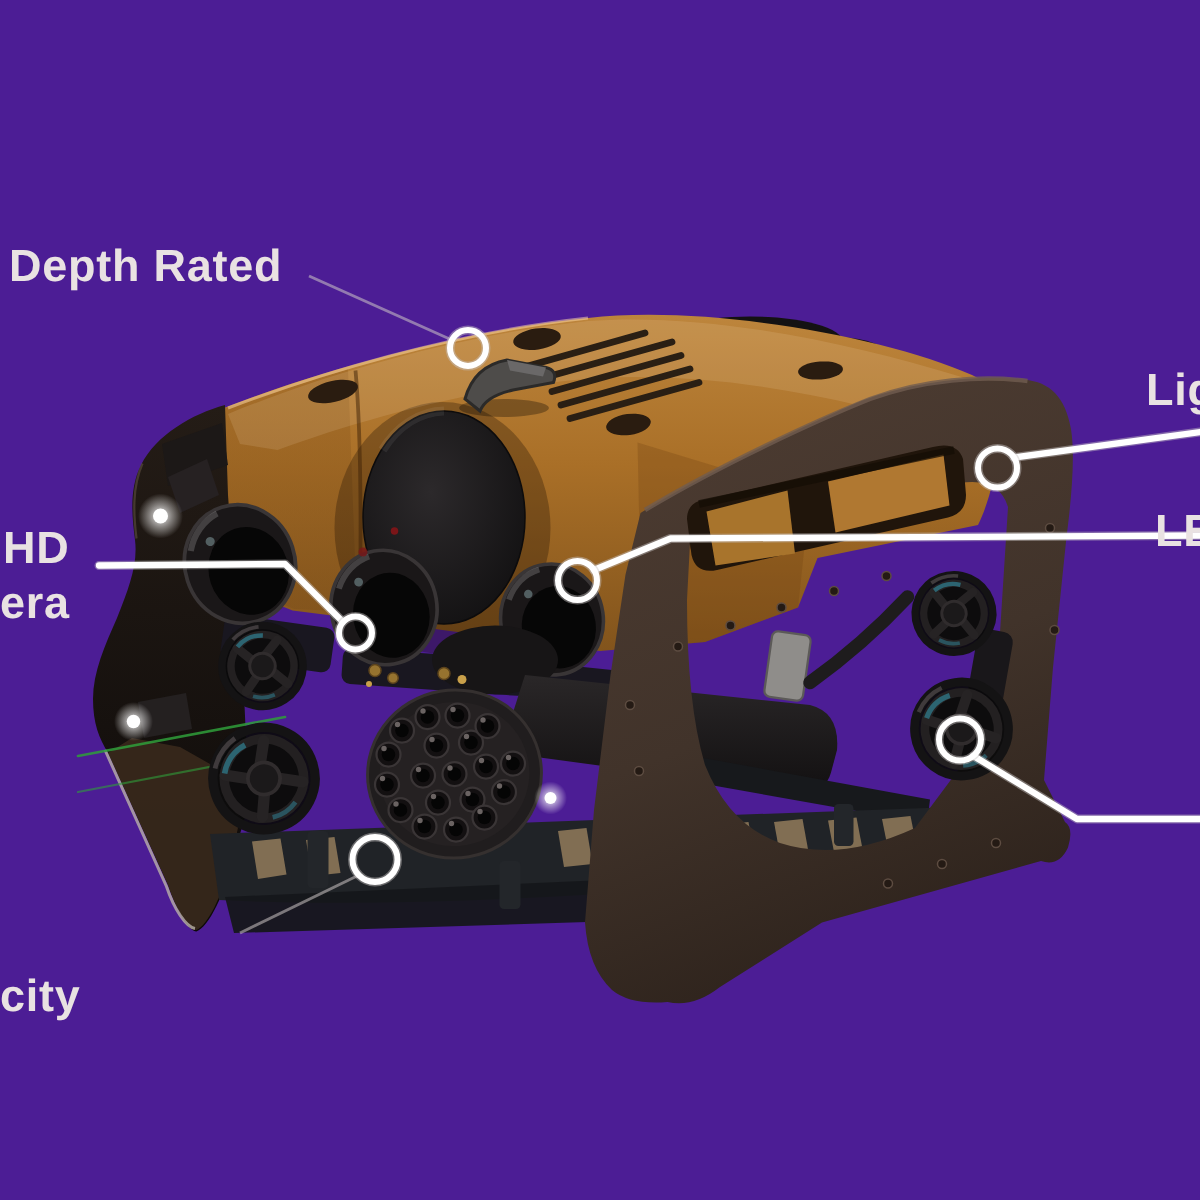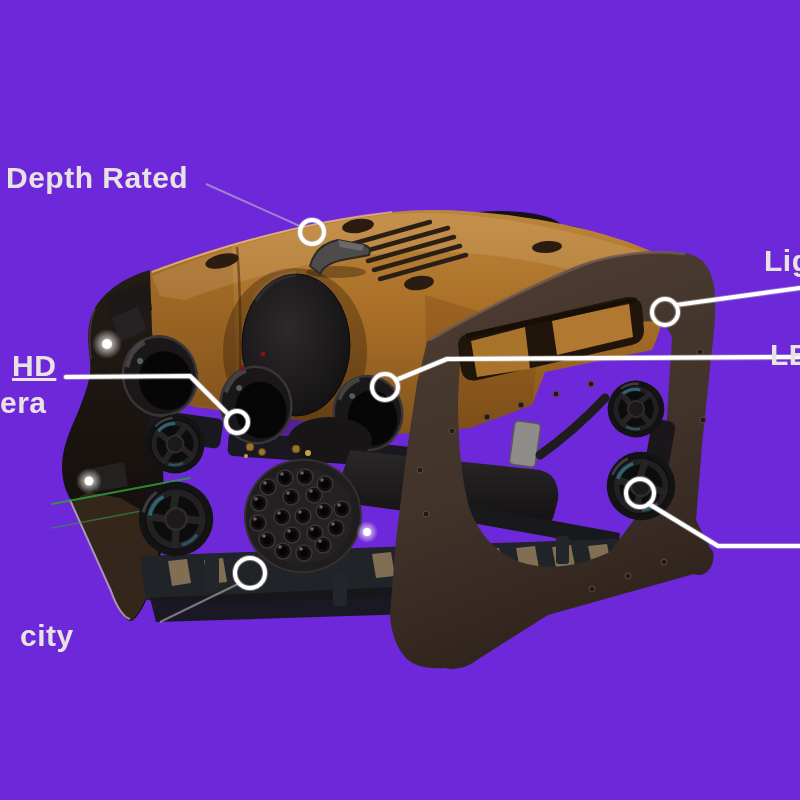--- a/index.html
+++ b/index.html
@@ -1,17 +1,17 @@
 <!DOCTYPE html>
 <html><head>
 <meta charset="utf-8">
 <style>
   html,body{margin:0;padding:0;background:#ffffff;}
   body{width:800px;height:800px;overflow:hidden;font-family:"Liberation Sans",sans-serif;}
-  #stage{position:relative;width:800px;height:800px;background:#6d28d9;overflow:hidden;}
+  #stage{position:relative;width:800px;height:800px;background:#4c1d95;overflow:hidden;}
   #rov-svg{position:absolute;left:0;top:0;}
   .callout-label{
     position:absolute;
     font-weight:700;
     font-size:30px;
     line-height:1.1;
     letter-spacing:0.5px;
     color:#e9e2e2;
     white-space:nowrap;
     user-select:none;
@@ -331,18 +331,18 @@
       </g>
     </g>
   </svg>
 
   <div class="callout-label" style="left:6px;top:161px;">Depth Rated</div>
 
   <div class="callout-label" style="left:764px;top:244px;">Lig</div>
 
   <div class="callout-label" style="left:770px;top:338px;">LE</div>
 
-  <div class="callout-label" style="left:12px;top:349px;text-decoration:underline;">HD</div>
+  <div class="callout-label" style="left:2px;top:349px;">HD</div>
   <div class="callout-label" style="left:0px;top:386px;">era</div>
 
-  <div class="callout-label" style="left:0px;top:619px;margin-left:20px;">city</div>
+  <div class="callout-label" style="left:0px;top:648px;">city</div>
 
 </div>
 
 </body></html>

